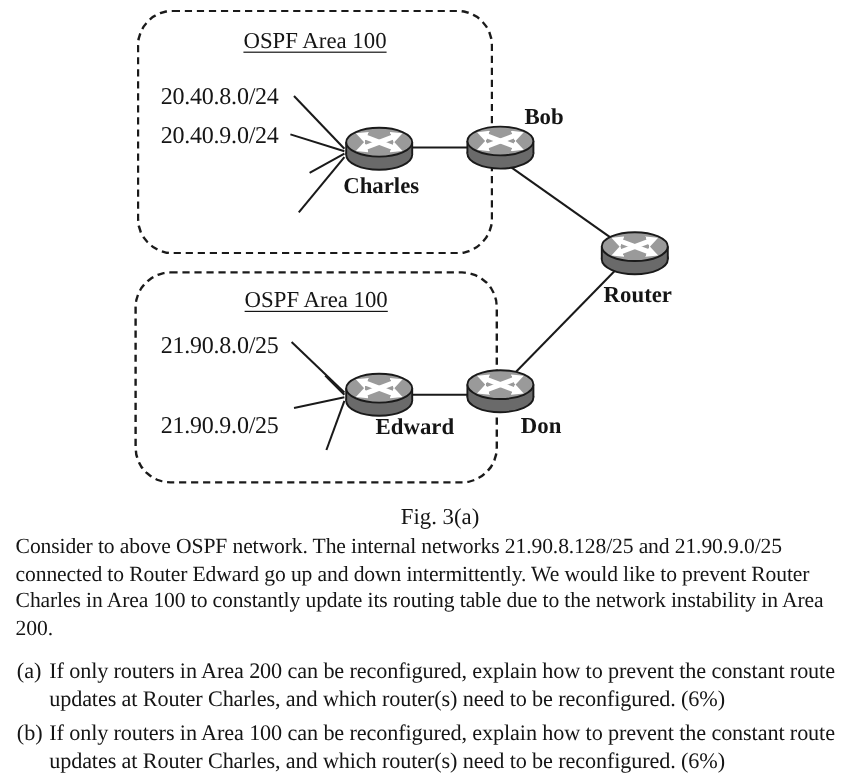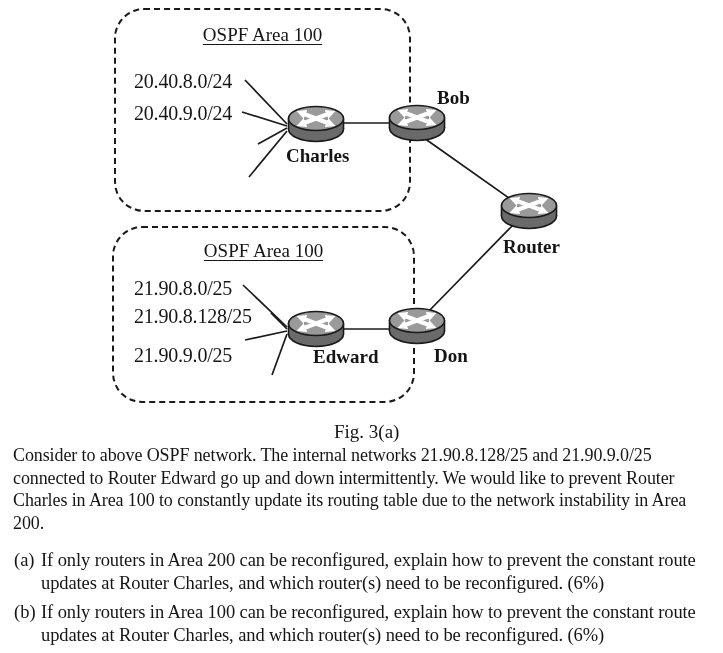--- a/index.html
+++ b/index.html
@@ -71,21 +71,20 @@
       <div class="area-title">OSPF Area 100</div>
     </div>
     <div class="area-box a200">
       <div class="area-title">OSPF Area 100</div>
     </div>
 
     <div class="net-label" style="left:134px;top:70px">20.40.8.0/24</div>
     <div class="net-label" style="left:134px;top:102px">20.40.9.0/24</div>
 
     <div class="net-label" style="left:134px;top:277px">21.90.8.0/25</div>
-    <div class="net-label" style="left:134px;top:305px">21.90.8.128/25</div>
     <div class="net-label" style="left:134px;top:344px">21.90.9.0/25</div>
 
     <svg class="wires" viewBox="0 0 723 420">
       <defs>
         <marker id="arrowhead" viewBox="0 0 10 10" refX="4.5" refY="5" markerWidth="2.3" markerHeight="2.3" orient="auto-start-reverse">
           <path d="M0 0 L10 5 L0 10 Z" style="fill:var(--arrow)"></path>
         </marker>
         <symbol id="router-sym" viewBox="0 0 60 40">
           <ellipse class="r-side" cx="30" cy="25" rx="27.5" ry="12.5"></ellipse>
           <rect class="r-side-fill" x="2.5" y="14.5" width="55" height="10.5"></rect>

